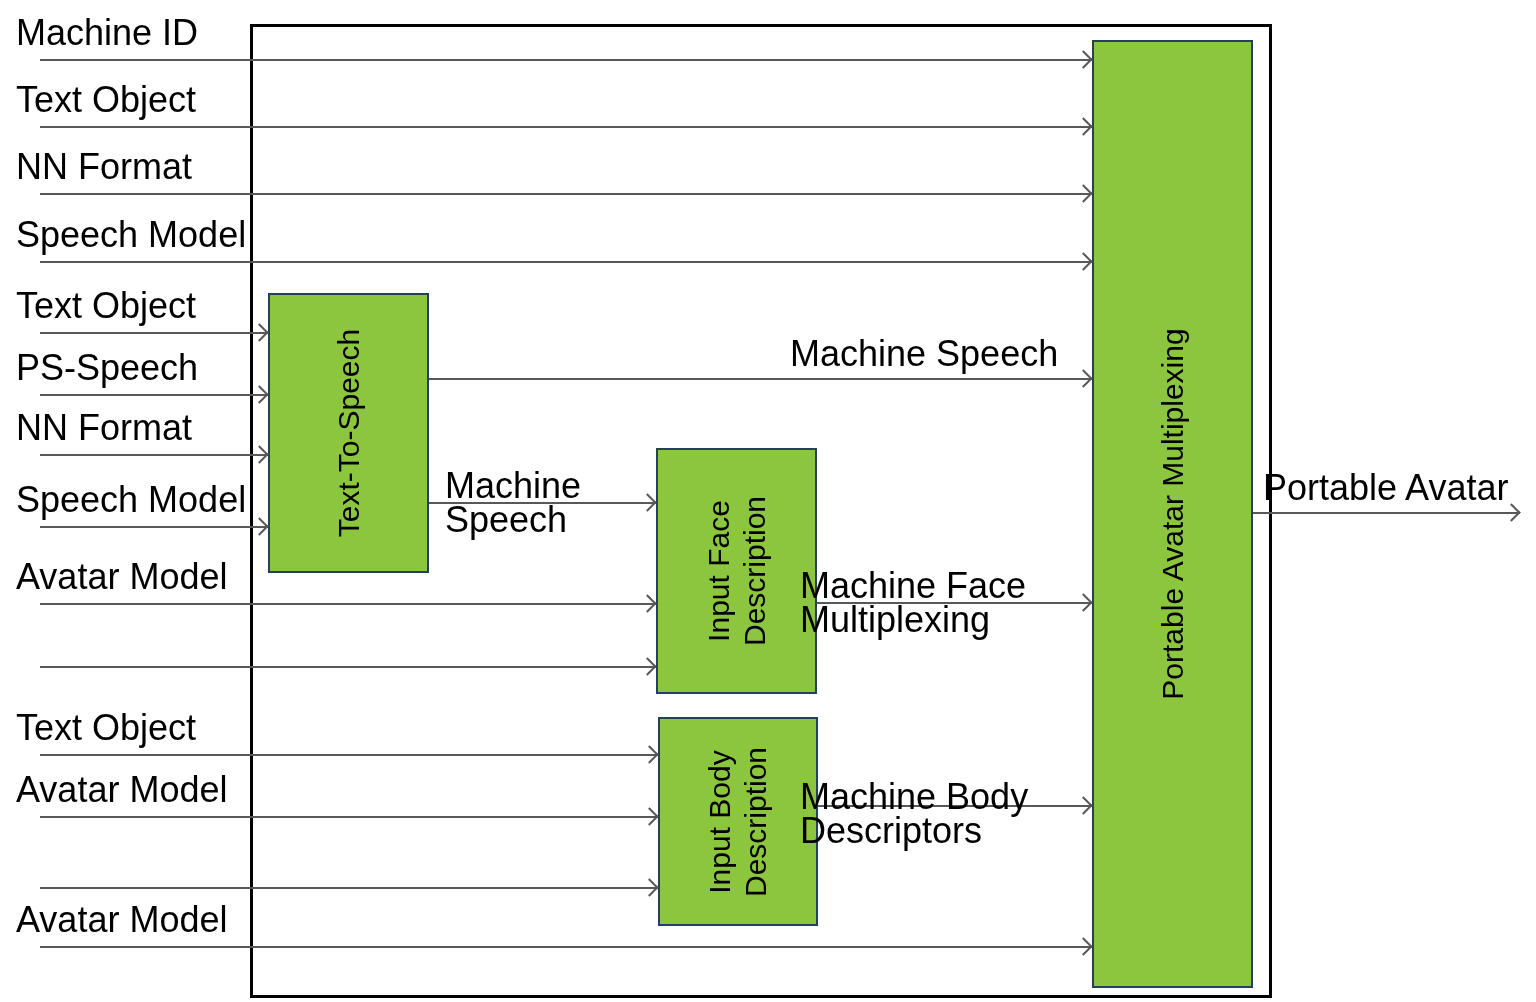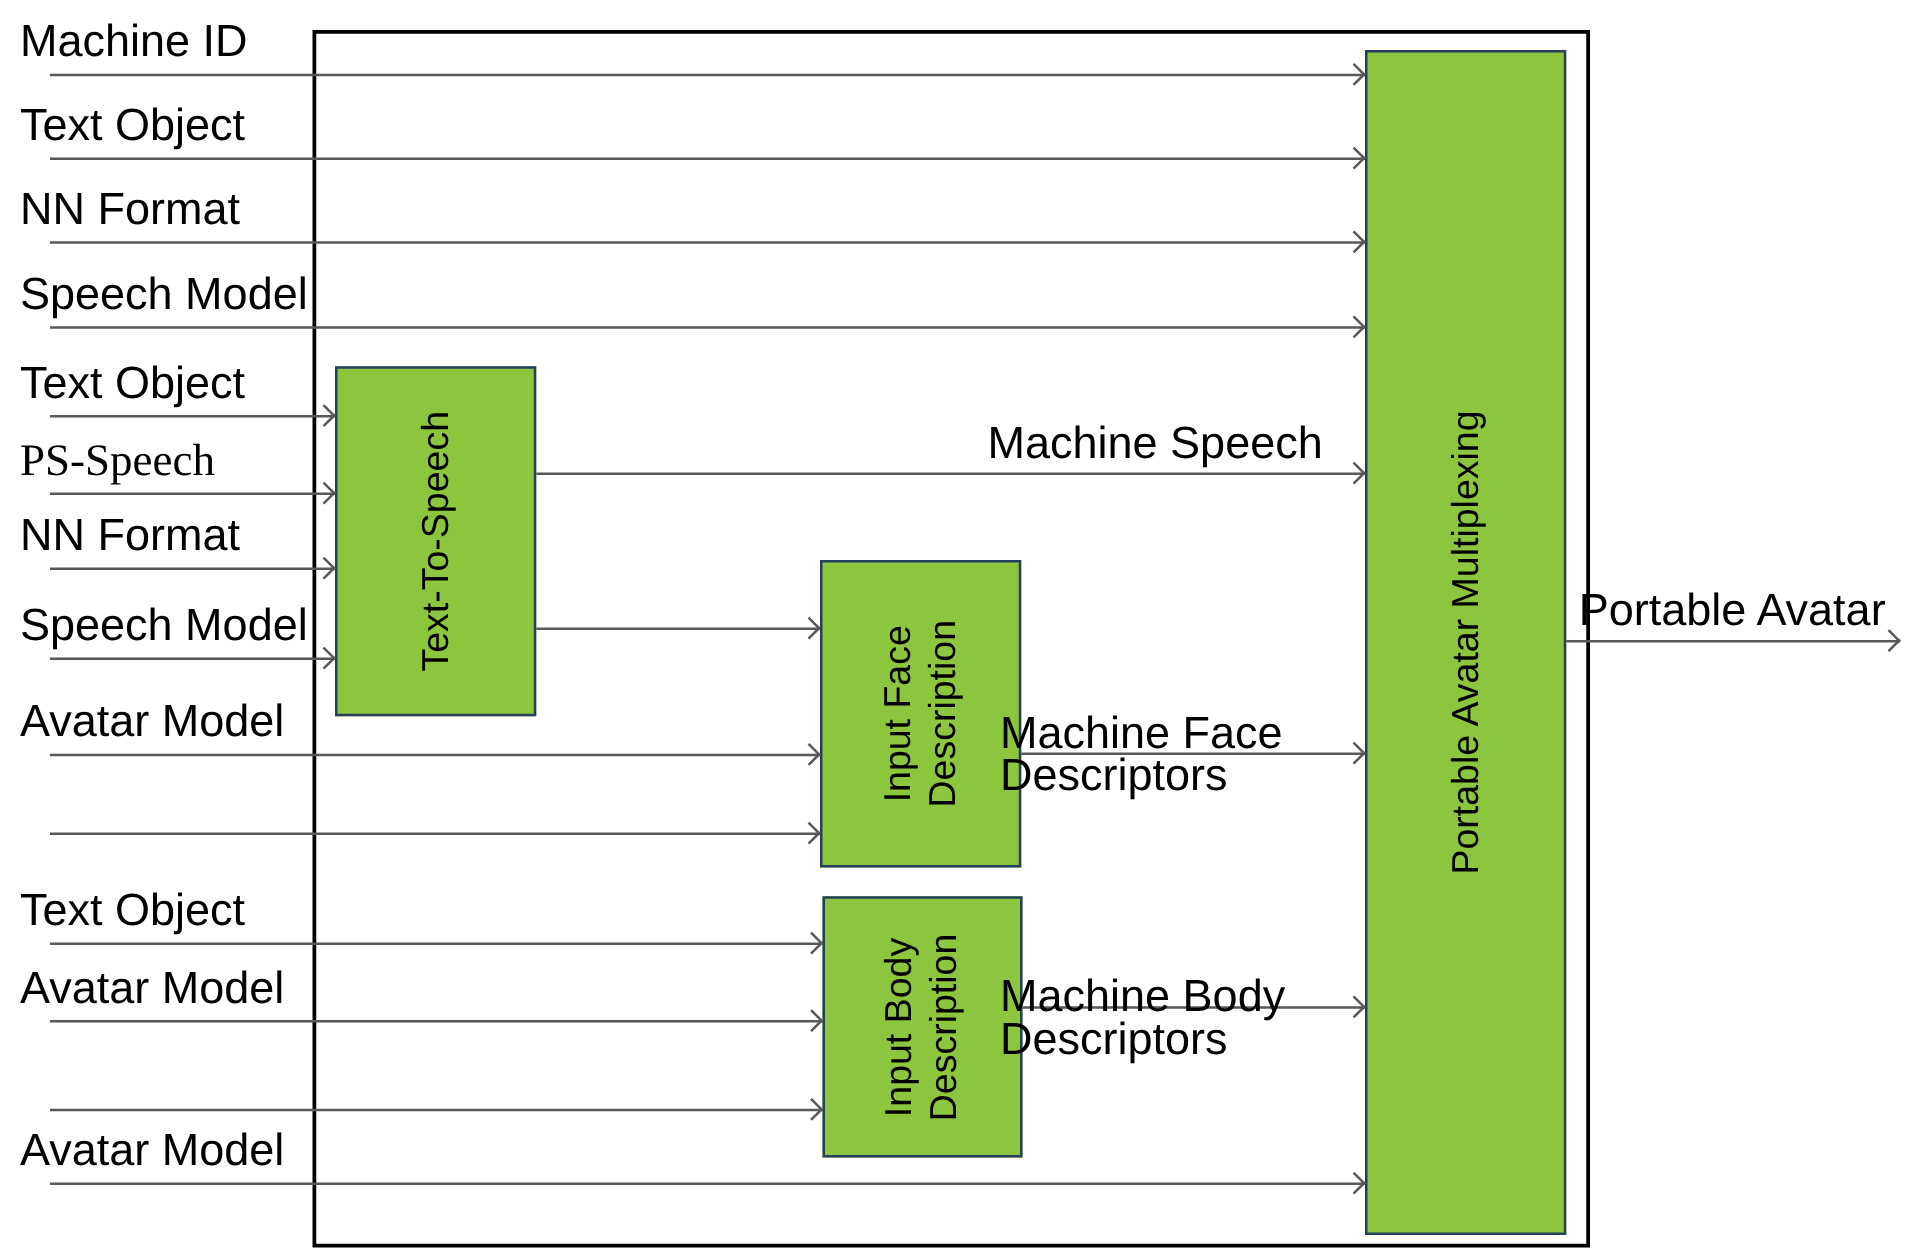--- a/index.html
+++ b/index.html
@@ -52,21 +52,21 @@
   </div>
   <div class="block" style="left:1092px; top:40px; width:161px; height:948px;">
     <div class="rot">Portable Avatar Multiplexing</div>
   </div>
 
   <div class="lbl inlbl" style="top:16px;">Machine ID</div>
   <div class="lbl inlbl" style="top:83px;">Text Object</div>
   <div class="lbl inlbl" style="top:150px;">NN Format</div>
   <div class="lbl inlbl" style="top:218px;">Speech Model</div>
   <div class="lbl inlbl" style="top:289px;">Text Object</div>
-  <div class="lbl inlbl" style="top:351px;font-family:Liberation Serif, serif;">PS-Speech</div>
+  <div class="lbl inlbl" style="top:351px;">PS-Speech</div>
   <div class="lbl inlbl" style="top:411px;">NN Format</div>
   <div class="lbl inlbl" style="top:483px;">Speech Model</div>
   <div class="lbl inlbl" style="top:560px;">Avatar Model</div>
   <div class="lbl inlbl" style="top:711px;">Text Object</div>
   <div class="lbl inlbl" style="top:773px;">Avatar Model</div>
   <div class="lbl inlbl" style="top:903px;">Avatar Model</div>
 
   <div class="line" style="left:40px; top:59px;  width:1052px;"></div>
   <span class="arr" style="left:1077px; top:53px;"></span>
   <div class="line" style="left:40px; top:126px; width:1052px;"></div>
@@ -98,25 +98,27 @@
   <span class="arr" style="left:643px; top:810px;"></span>
   <div class="line" style="left:40px; top:887px; width:618px;"></div>
   <span class="arr" style="left:643px; top:881px;"></span>
 
   <div class="line" style="left:429px; top:378px; width:663px;"></div>
   <span class="arr" style="left:1077px; top:372px;"></span>
   <div class="lbl" style="left:790px; top:337px; width:320px;">Machine Speech</div>
 
   <div class="line" style="left:429px; top:502px; width:227px;"></div>
   <span class="arr" style="left:641px; top:496px;"></span>
+  <div class="lbl" style="left:445px; top:469px; width:200px;">Machine
+Speech</div>
 
   <div class="line" style="left:817px; top:602px; width:275px;"></div>
   <span class="arr" style="left:1077px; top:596px;"></span>
   <div class="lbl" style="left:800px; top:569px; width:300px;">Machine Face
-Descriptors</div>
+Multiplexing</div>
 
   <div class="line" style="left:818px; top:805px; width:274px;"></div>
   <span class="arr" style="left:1077px; top:799px;"></span>
   <div class="lbl" style="left:800px; top:780px; width:300px;">Machine Body
 Descriptors</div>
 
   <div class="line" style="left:1253px; top:512px; width:267px;"></div>
   <span class="arr" style="left:1505px; top:506px;"></span>
   <div class="lbl" style="left:1263px; top:471px; width:280px;">Portable Avatar</div>
 

